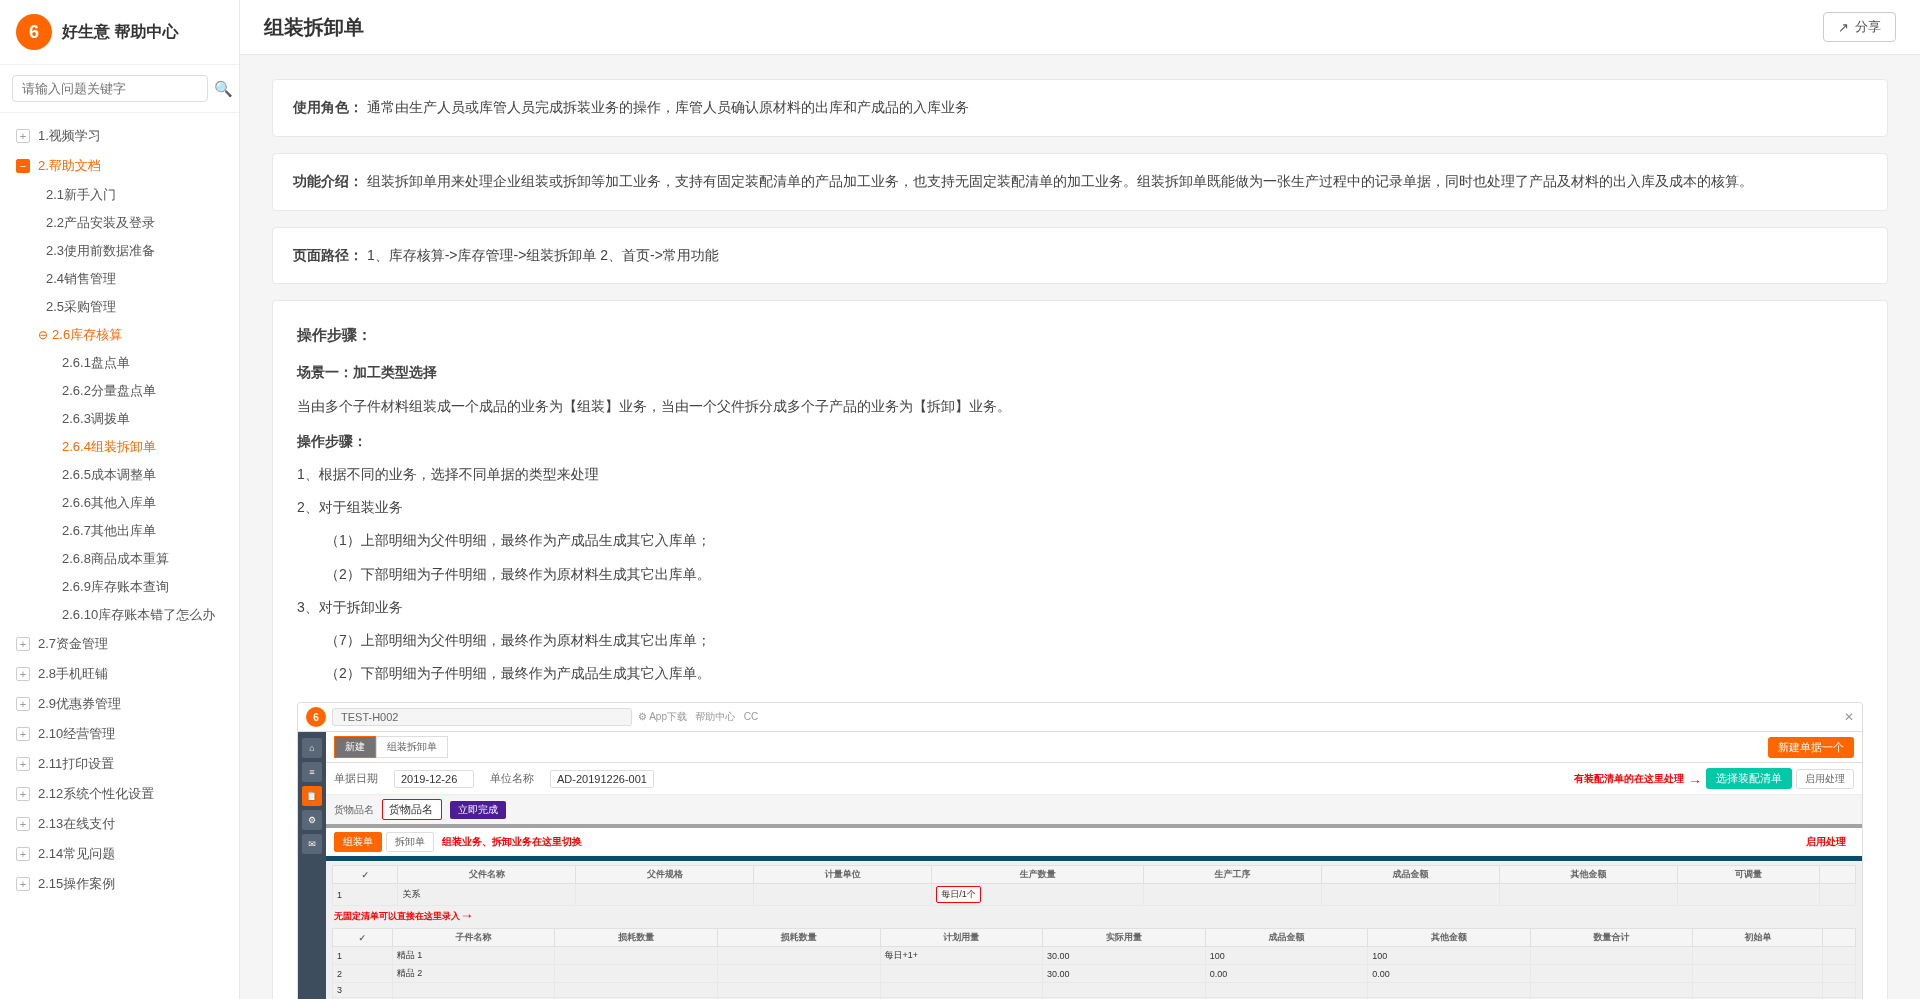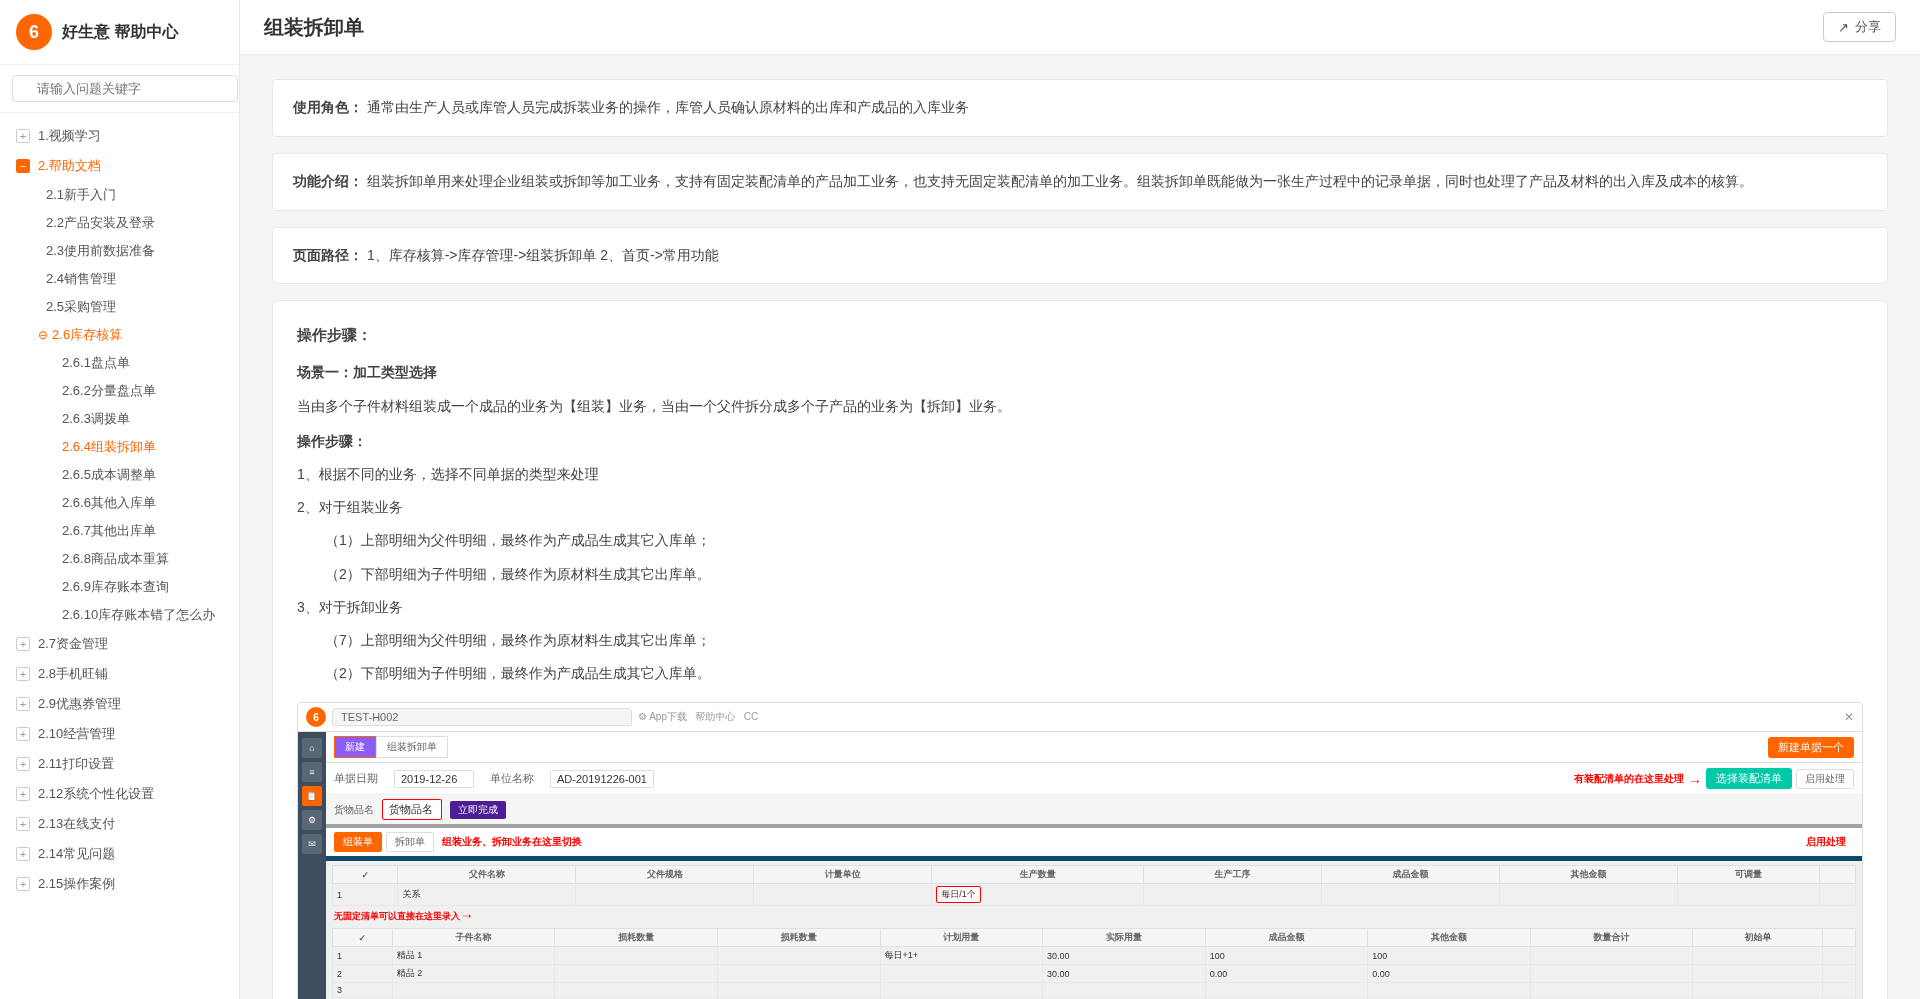--- a/index.html
+++ b/index.html
@@ -49,21 +49,21 @@
       padding: 10px 12px;
       border-bottom: 1px solid #f0f0f0;
       display: flex;
       align-items: center;
     }
 
     .search-input {
       flex: 1;
       border: 1px solid #ddd;
       border-radius: 4px;
-      padding: 5px 24px;
+      padding: 5px 9px;
       font-size: 13px;
       outline: none;
       color: #be185d;
     }
 
     .search-icon-btn {
       margin-left: 6px;
       cursor: pointer;
       color: #999;
       font-size: 15px;
@@ -358,21 +358,21 @@
     .sc-tab-btn {
       padding: 3px 10px;
       border: 1px solid #ddd;
       font-size: 10px;
       cursor: pointer;
       background: #fff;
       color: #666;
     }
 
     .sc-tab-btn.active-tab {
-      background: #8b5cf6;
+      background: #737373;
       color: #fff;
       border-color: #f60;
     }
 
     .sc-type-btns {
       display: flex;
       align-items: center;
       gap: 4px;
       margin: 0 6px 4px;
     }

